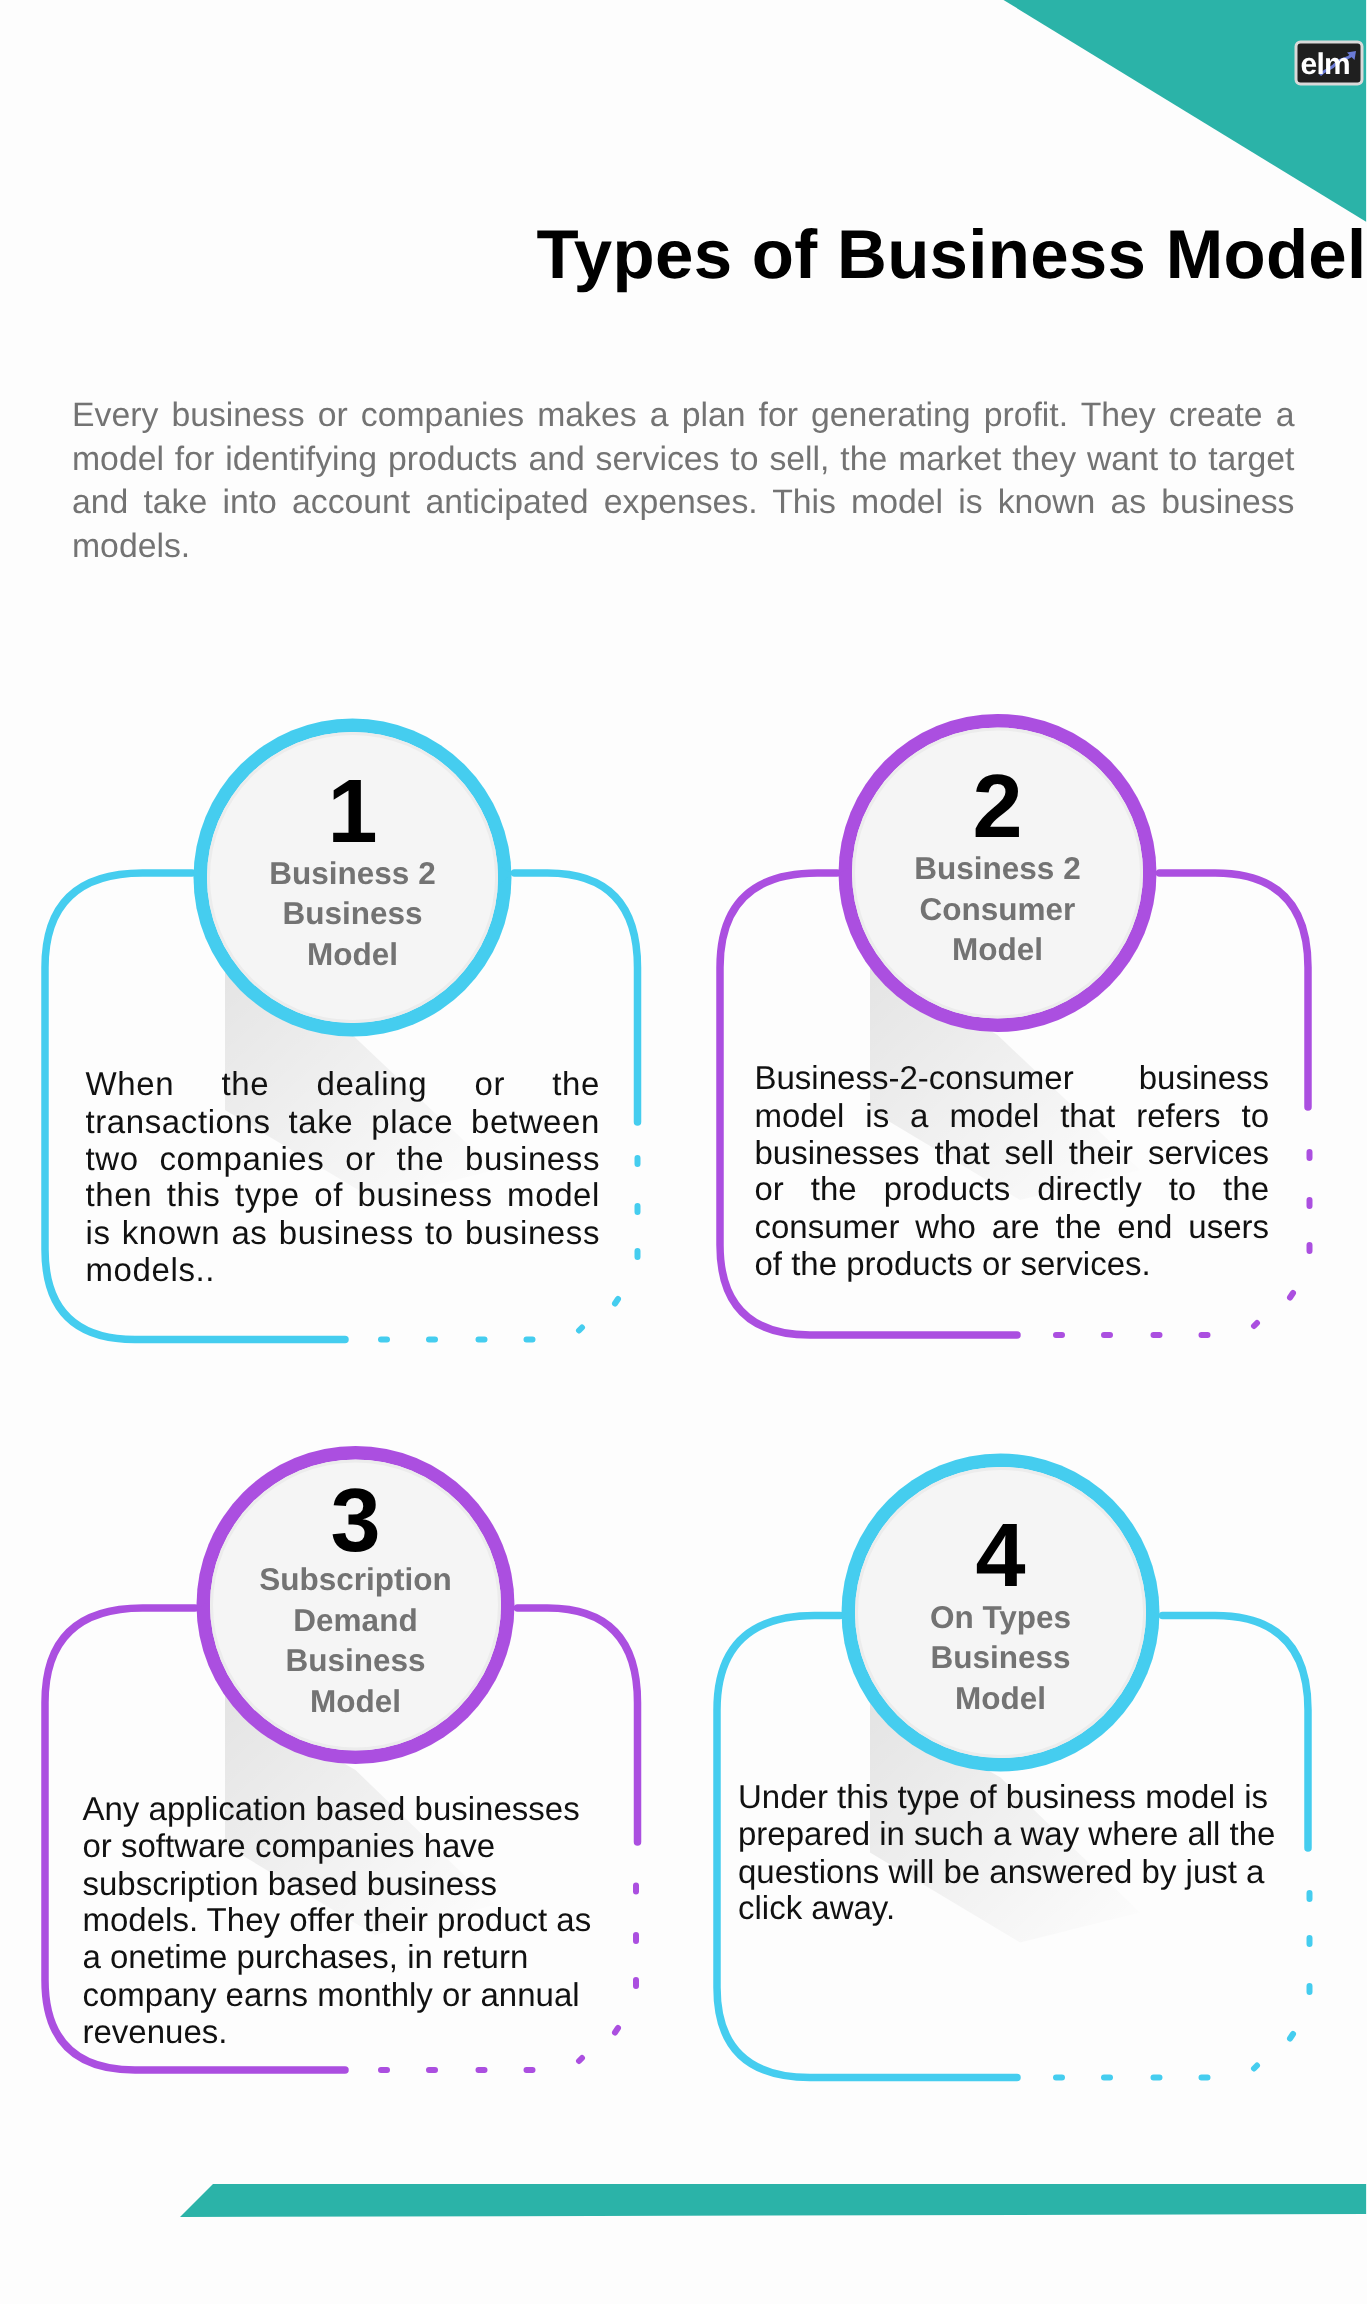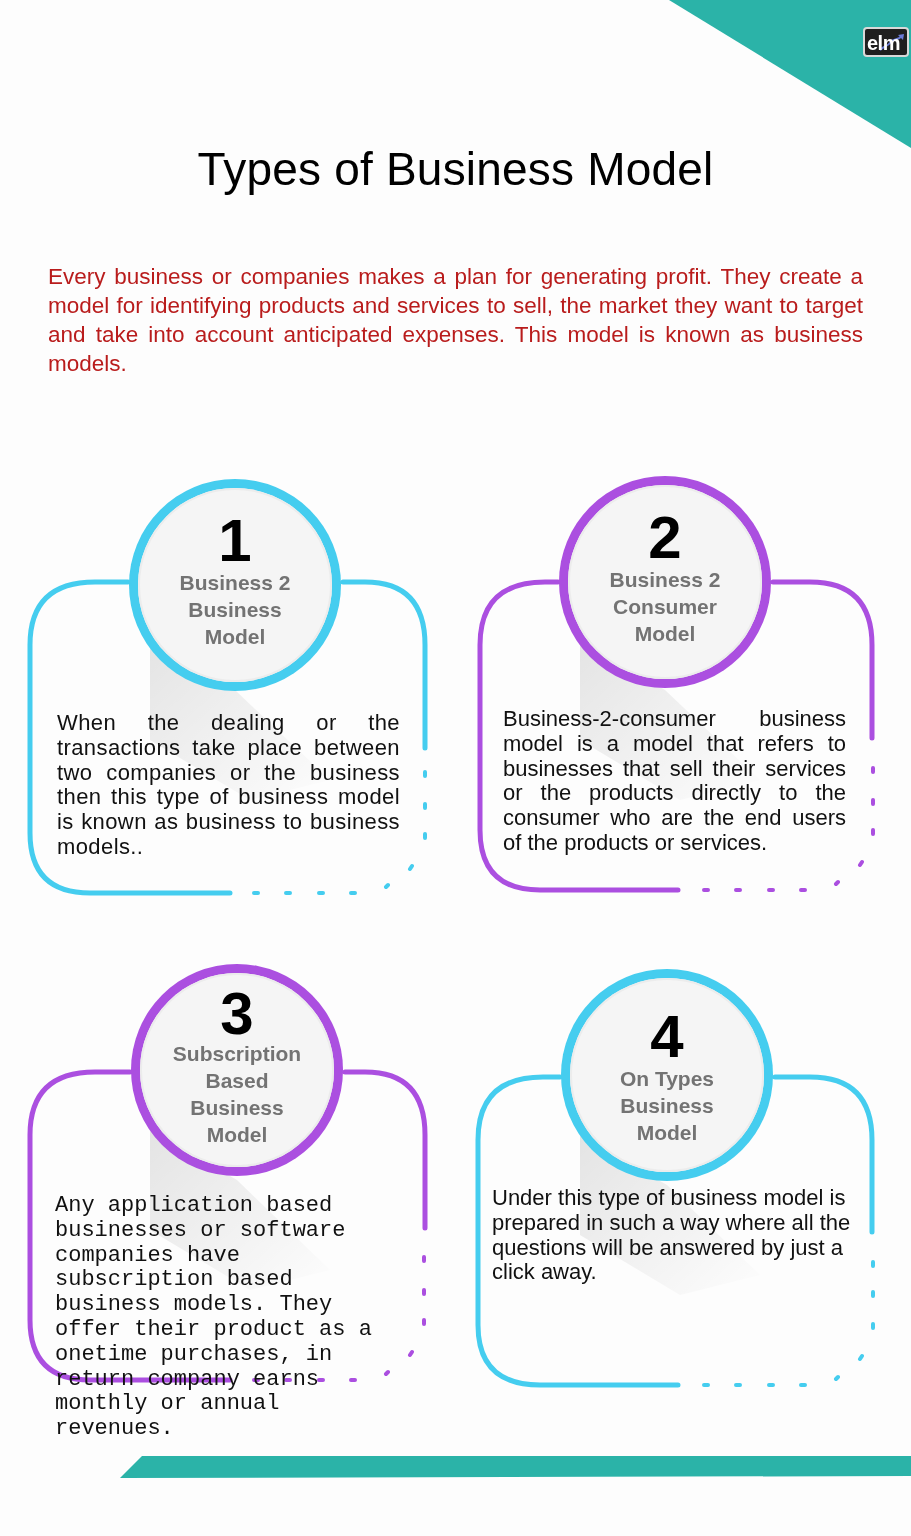--- a/index.html
+++ b/index.html
@@ -19,26 +19,26 @@
     margin-left: 34px;
   }
   .logo-text {
     position: absolute; left: 2px; bottom: 2px;
     font-family: "Liberation Sans", sans-serif; font-size: 20px; font-weight: bold;
     color: #ffffff; letter-spacing: -0.5px; line-height: 1;
   }
   .logo-arrow { position: absolute; left: 14px; top: 4px; width: 26px; height: 18px; }
 
   .title {
-    position: absolute; left: 0; top: 142px; width: 911px; text-align: center;
-    font-size: 46px; font-weight: normal; color: #000; letter-spacing: 0.2px;
+    position: absolute; left: 0; top: 142px; width: 911px; text-align: right;
+    font-size: 46px; font-weight: bold; color: #000; letter-spacing: 0.2px;
   }
   .intro {
     position: absolute; left: 48px; top: 262px; width: 815px;
-    font-size: 22.5px; line-height: 29px; color: #b91c1c; text-align: justify;
+    font-size: 22.5px; line-height: 29px; color: #737373; text-align: justify;
     text-align-last: left;
   }
 
   .card-svg { position: absolute; left: 0; top: 0; width: 911px; height: 1536px; pointer-events: none; }
 
   .circle {
     position: absolute; border-radius: 50%;
     background: #f5f5f5;
     box-shadow: inset 0 0 0 2px #ececec;
   }
@@ -145,26 +145,26 @@
     <div class="ctitle">Consumer</div>
     <div class="ctitle">Model</div>
   </div>
 </div>
 <div class="desc justify" style="left:503px; top:707px; width:343px;">Business-2-consumer business model is a model that refers to businesses that sell their services or the products directly to the consumer who are the end users of the products or services.</div>
 
 <div class="circle" style="left:140px; top:973px; width:194px; height:194px;">
   <div class="circle-inner">
     <div class="num" style="margin-top:-4px; line-height:52px;">3</div>
     <div class="ctitle">Subscription</div>
-    <div class="ctitle">Based</div>
+    <div class="ctitle">Demand</div>
     <div class="ctitle">Business</div>
     <div class="ctitle">Model</div>
   </div>
 </div>
-<div class="desc" style="left:55px; top:1194px; width:355px;font-family:Liberation Mono, monospace;">Any application based businesses or software companies have subscription based business models. They offer their product as a onetime purchases, in return company earns monthly or annual revenues.</div>
+<div class="desc" style="left:55px; top:1194px; width:355px;">Any application based businesses or software companies have subscription based business models. They offer their product as a onetime purchases, in return company earns monthly or annual revenues.</div>
 
 <div class="circle" style="left:570px; top:978px; width:194px; height:194px;">
   <div class="circle-inner">
     <div class="num" style="margin-top:4px;">4</div>
     <div class="ctitle">On Types</div>
     <div class="ctitle">Business</div>
     <div class="ctitle">Model</div>
   </div>
 </div>
 <div class="desc" style="left:492px; top:1186px; width:370px;">Under this type of business model is prepared in such a way where all the questions will be answered by just a click away.</div>

